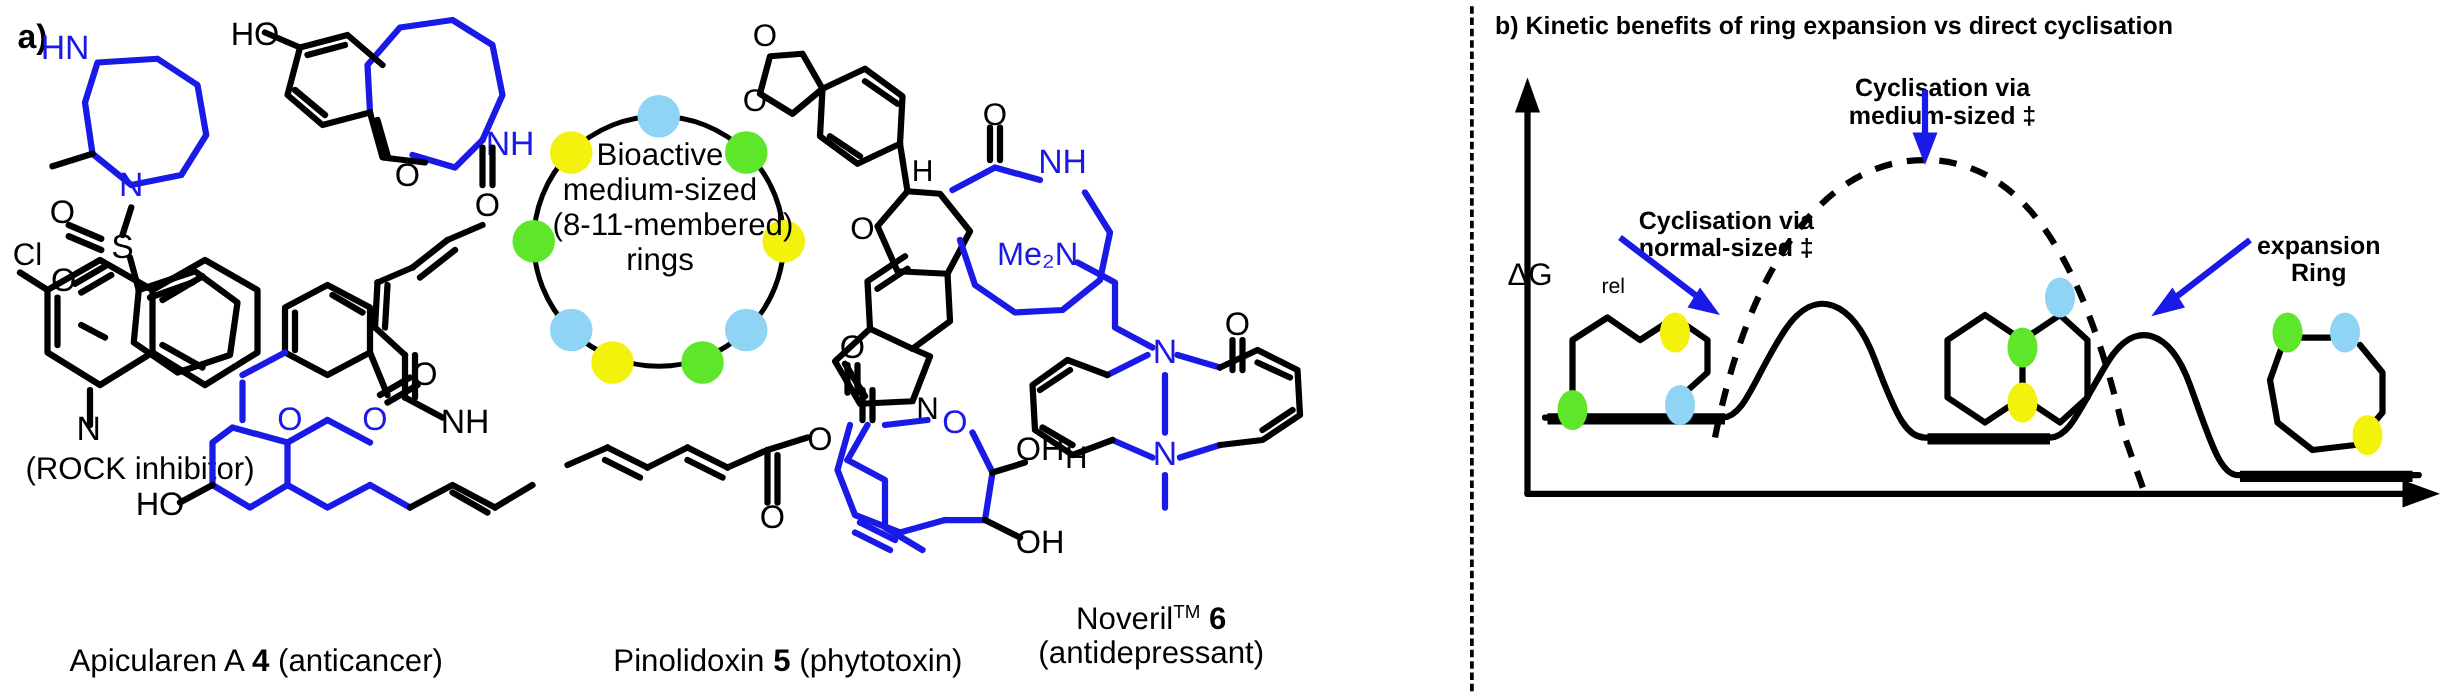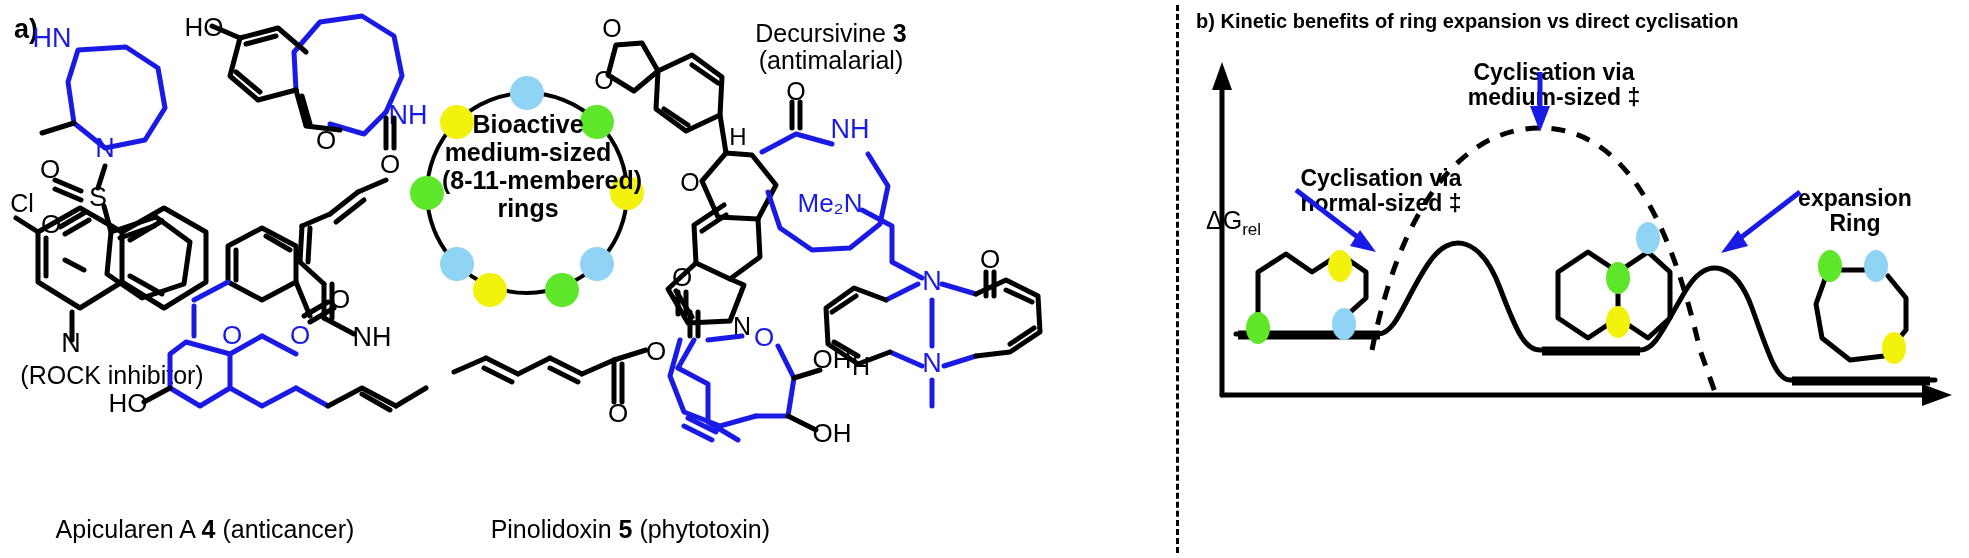--- a/index.html
+++ b/index.html
@@ -3,25 +3,25 @@
 <meta charset="utf-8">
 <style>
   html,body{margin:0;padding:0;background:#fff;}
   body{width:1969px;height:558px;font-family:"Liberation Sans",sans-serif;overflow:hidden;}
   #figure{position:relative;width:1969px;height:558px;background:#fff;}
   .abs{position:absolute;}
   .lbl{font-family:"Liberation Sans",sans-serif;color:#000;white-space:nowrap;}
   .panel-tag{font-weight:bold;font-size:27px;}
   .cmpd-label{font-size:25px;text-align:center;line-height:1.08;}
   .cmpd-label b{font-weight:bold;}
-  .circle-text{font-weight:bold;font-size:25px;text-align:center;line-height:1.12;}
+  .circle-text{font-weight:normal;font-size:25px;text-align:center;line-height:1.12;}
   .bhead{font-weight:bold;font-size:20px;}
-  .ann{font-weight:bold;font-size:23px;text-align:center;line-height:1.1;}
+  .ann{font-weight:bold;font-size:20px;text-align:center;line-height:1.1;}
   .axis-lbl{font-size:25px;}
-  .sub{font-size:17px;vertical-align:sub;}
+  .sub{font-size:17px;vertical-align:sub;margin-left:39px;}
   .sup{font-size:15px;vertical-align:super;}
   svg{display:block;overflow:visible;}
   .divider{border-left:3px dashed #000;height:548px;position:absolute;left:1176px;top:5px;}
 </style>
 </head>
 <body>
 
 <div id="figure">
 
   <div class="abs lbl panel-tag" style="left:14px;top:14px;">a)</div>
@@ -136,24 +136,20 @@
       <path d="M128 64 L148 96 L140 134 L110 158 L72 160 L40 138 L28 102"></path>
     </g>
     <text x="110" y="48" font-size="27" font-family="Liberation Sans, sans-serif" fill="#1a1ae6" text-anchor="middle">NH</text>
     <g fill="none" stroke="#000" stroke-width="5" stroke-linecap="round" stroke-linejoin="round">
       <path d="M52 38 L52 12"></path>
         <path d="M60 38 L60 12"></path>
     </g>
     <text x="56" y="10" font-size="25" font-family="Liberation Sans, sans-serif" fill="#000" text-anchor="middle">O</text>
   </svg>
 
-  <div class="abs lbl cmpd-label" style="left:716px;top:20px;width:230px;">
-    <div><span>Decursivine</span> <b>3</b></div>
-    <div>(antimalarial)</div>
-  </div>
   <div class="abs lbl" style="left:852px;top:352px;font-size:25px;">H</div>
 
   <svg class="abs" style="left:150px;top:236px;" width="400" height="190" viewBox="0 0 400 190">
     <g fill="none" stroke="#000" stroke-width="5" stroke-linecap="round" stroke-linejoin="round">
       <path d="M78 46 L78 10 L112 -8 L146 10 L146 46 L112 64 Z"></path>
       <path d="M86 44 L86 14"></path>
       <path d="M140 14 L116 0"></path>
     </g>
     <g fill="none" stroke="#1a1ae6" stroke-width="5" stroke-linecap="round" stroke-linejoin="round">
       <path d="M78 46 L44 64"></path>
@@ -271,20 +267,24 @@
       <path d="M34 162 L58 176"></path>
       <path d="M176 114 L206 100 L238 116 L240 152 L210 172 L176 176"></path>
       <path d="M206 110 L232 122"></path>
       <path d="M234 148 L210 164"></path>
       <path d="M186 116 L186 92"></path>
         <path d="M194 116 L194 92"></path>
     </g>
     <text x="190" y="88" font-size="26" font-family="Liberation Sans, sans-serif" fill="#000" text-anchor="middle">O</text>
   </svg>
 
+  <div class="abs lbl cmpd-label" style="left:786px;top:482px;width:270px;">
+    <div><span>Noveril</span><span class="sup">TM</span> <b>6</b></div>
+    <div>(antidepressant)</div>
+  </div>
 
   <div class="divider"></div>
 
   <div class="abs lbl bhead" style="left:1196px;top:10px;">b) Kinetic benefits of ring expansion vs direct cyclisation</div>
 
   <div class="abs lbl axis-lbl" style="left:1206px;top:206px;">
     <span>ΔG</span><span class="sub">rel</span>
   </div>
 
   <div class="abs lbl ann" style="left:1424px;top:60px;width:260px;">

